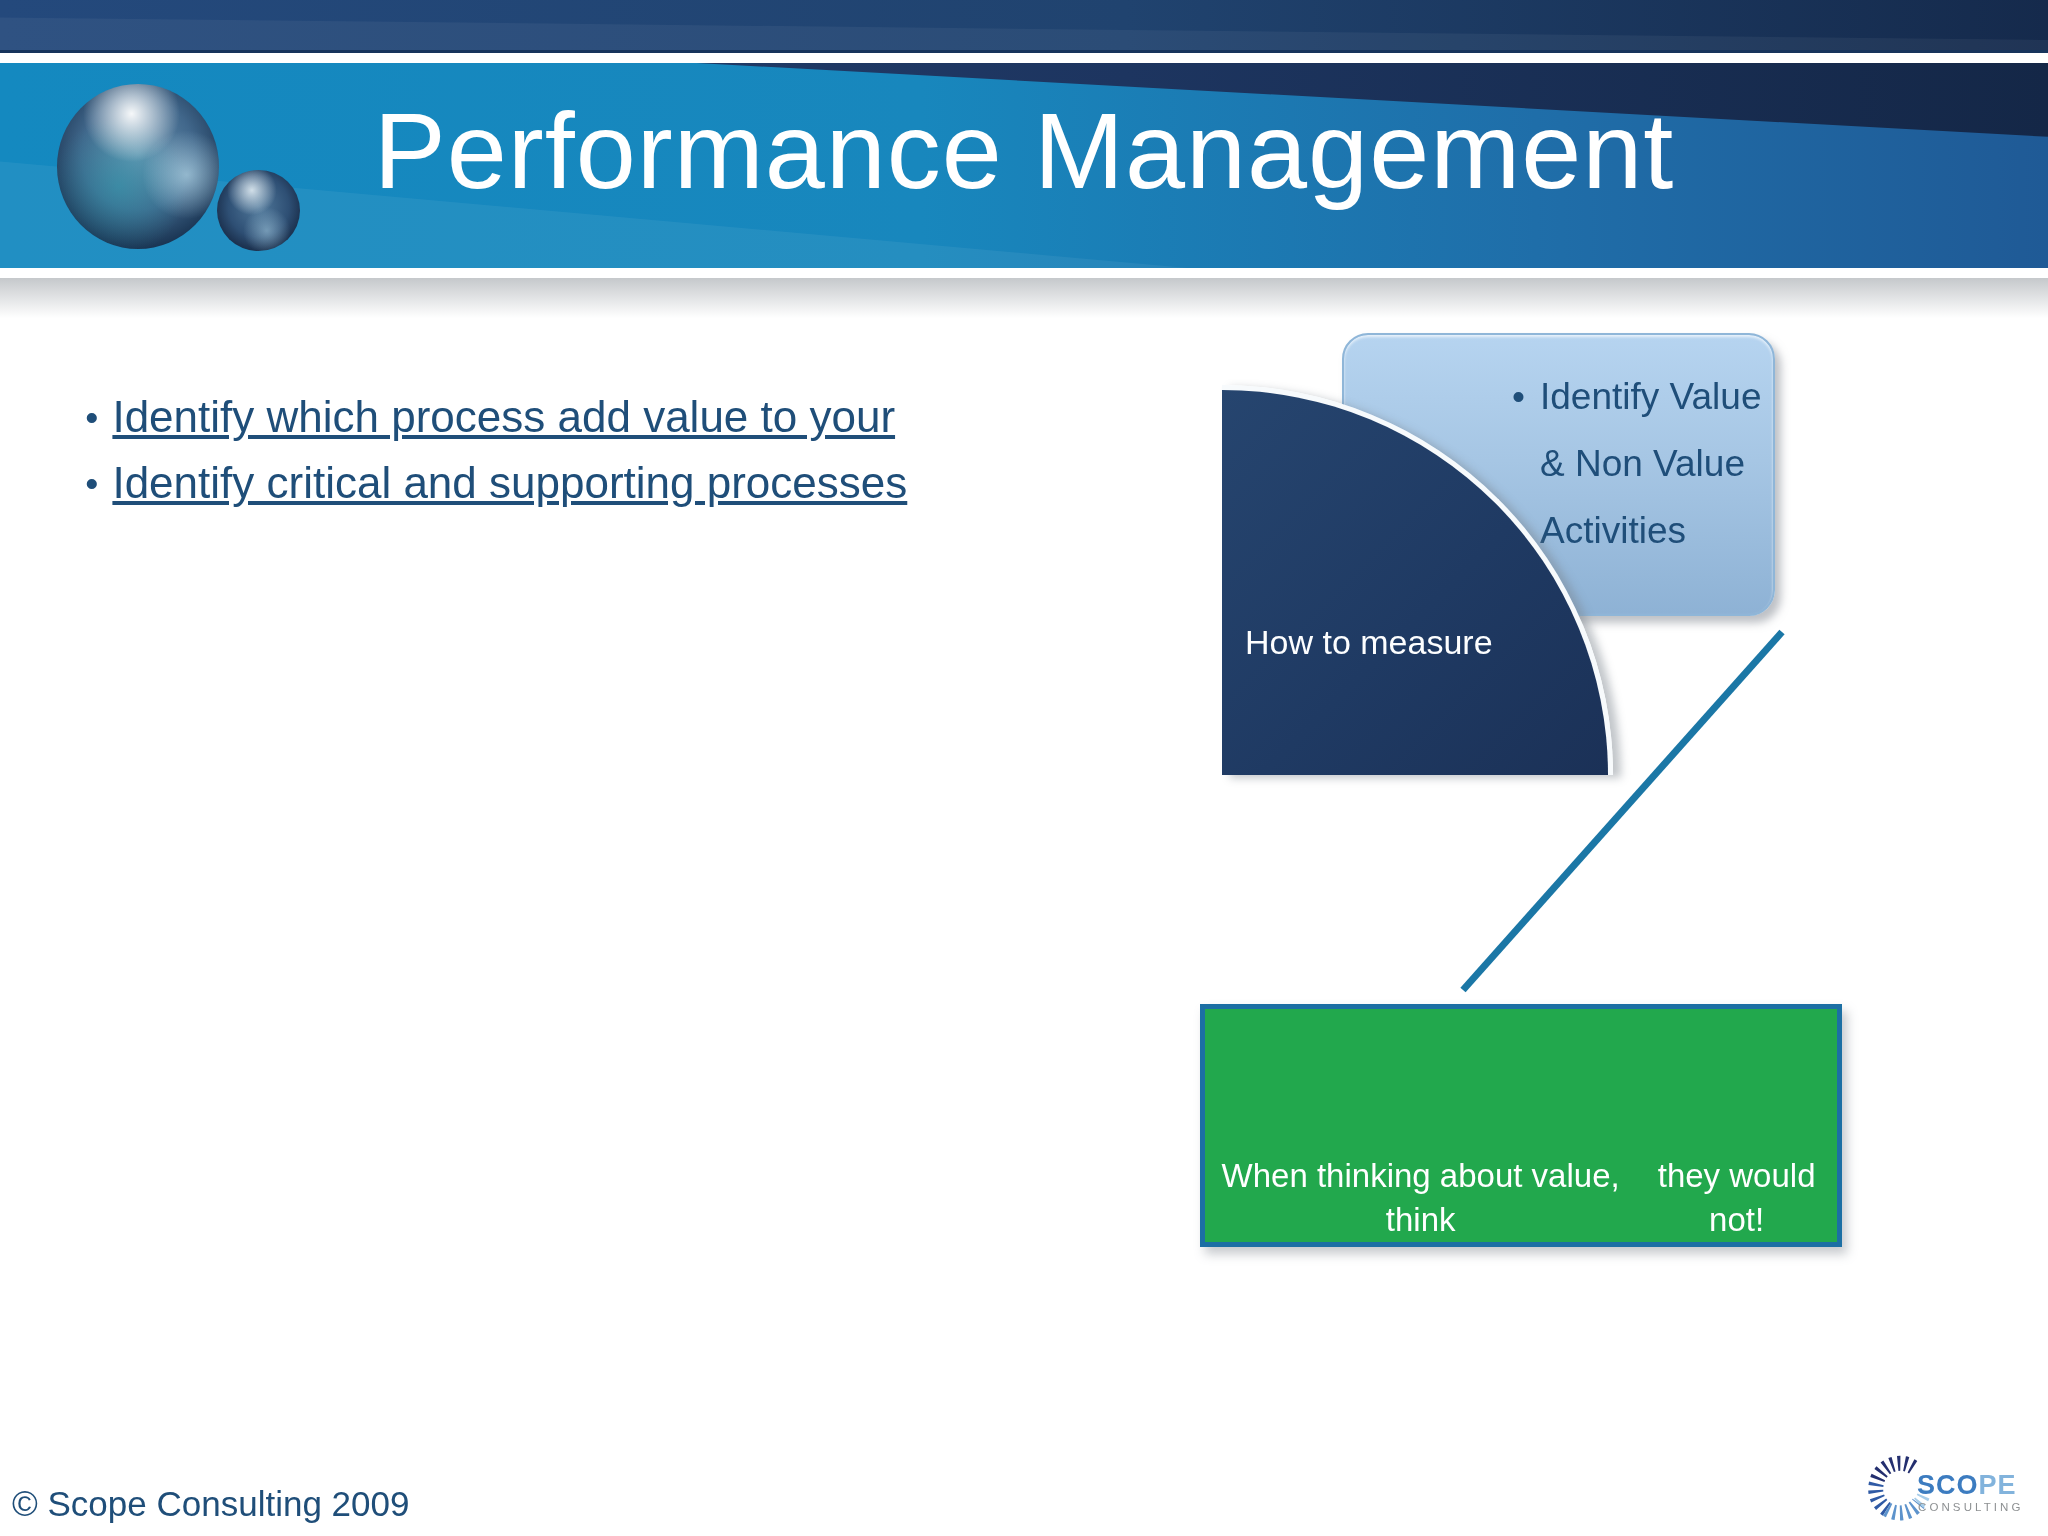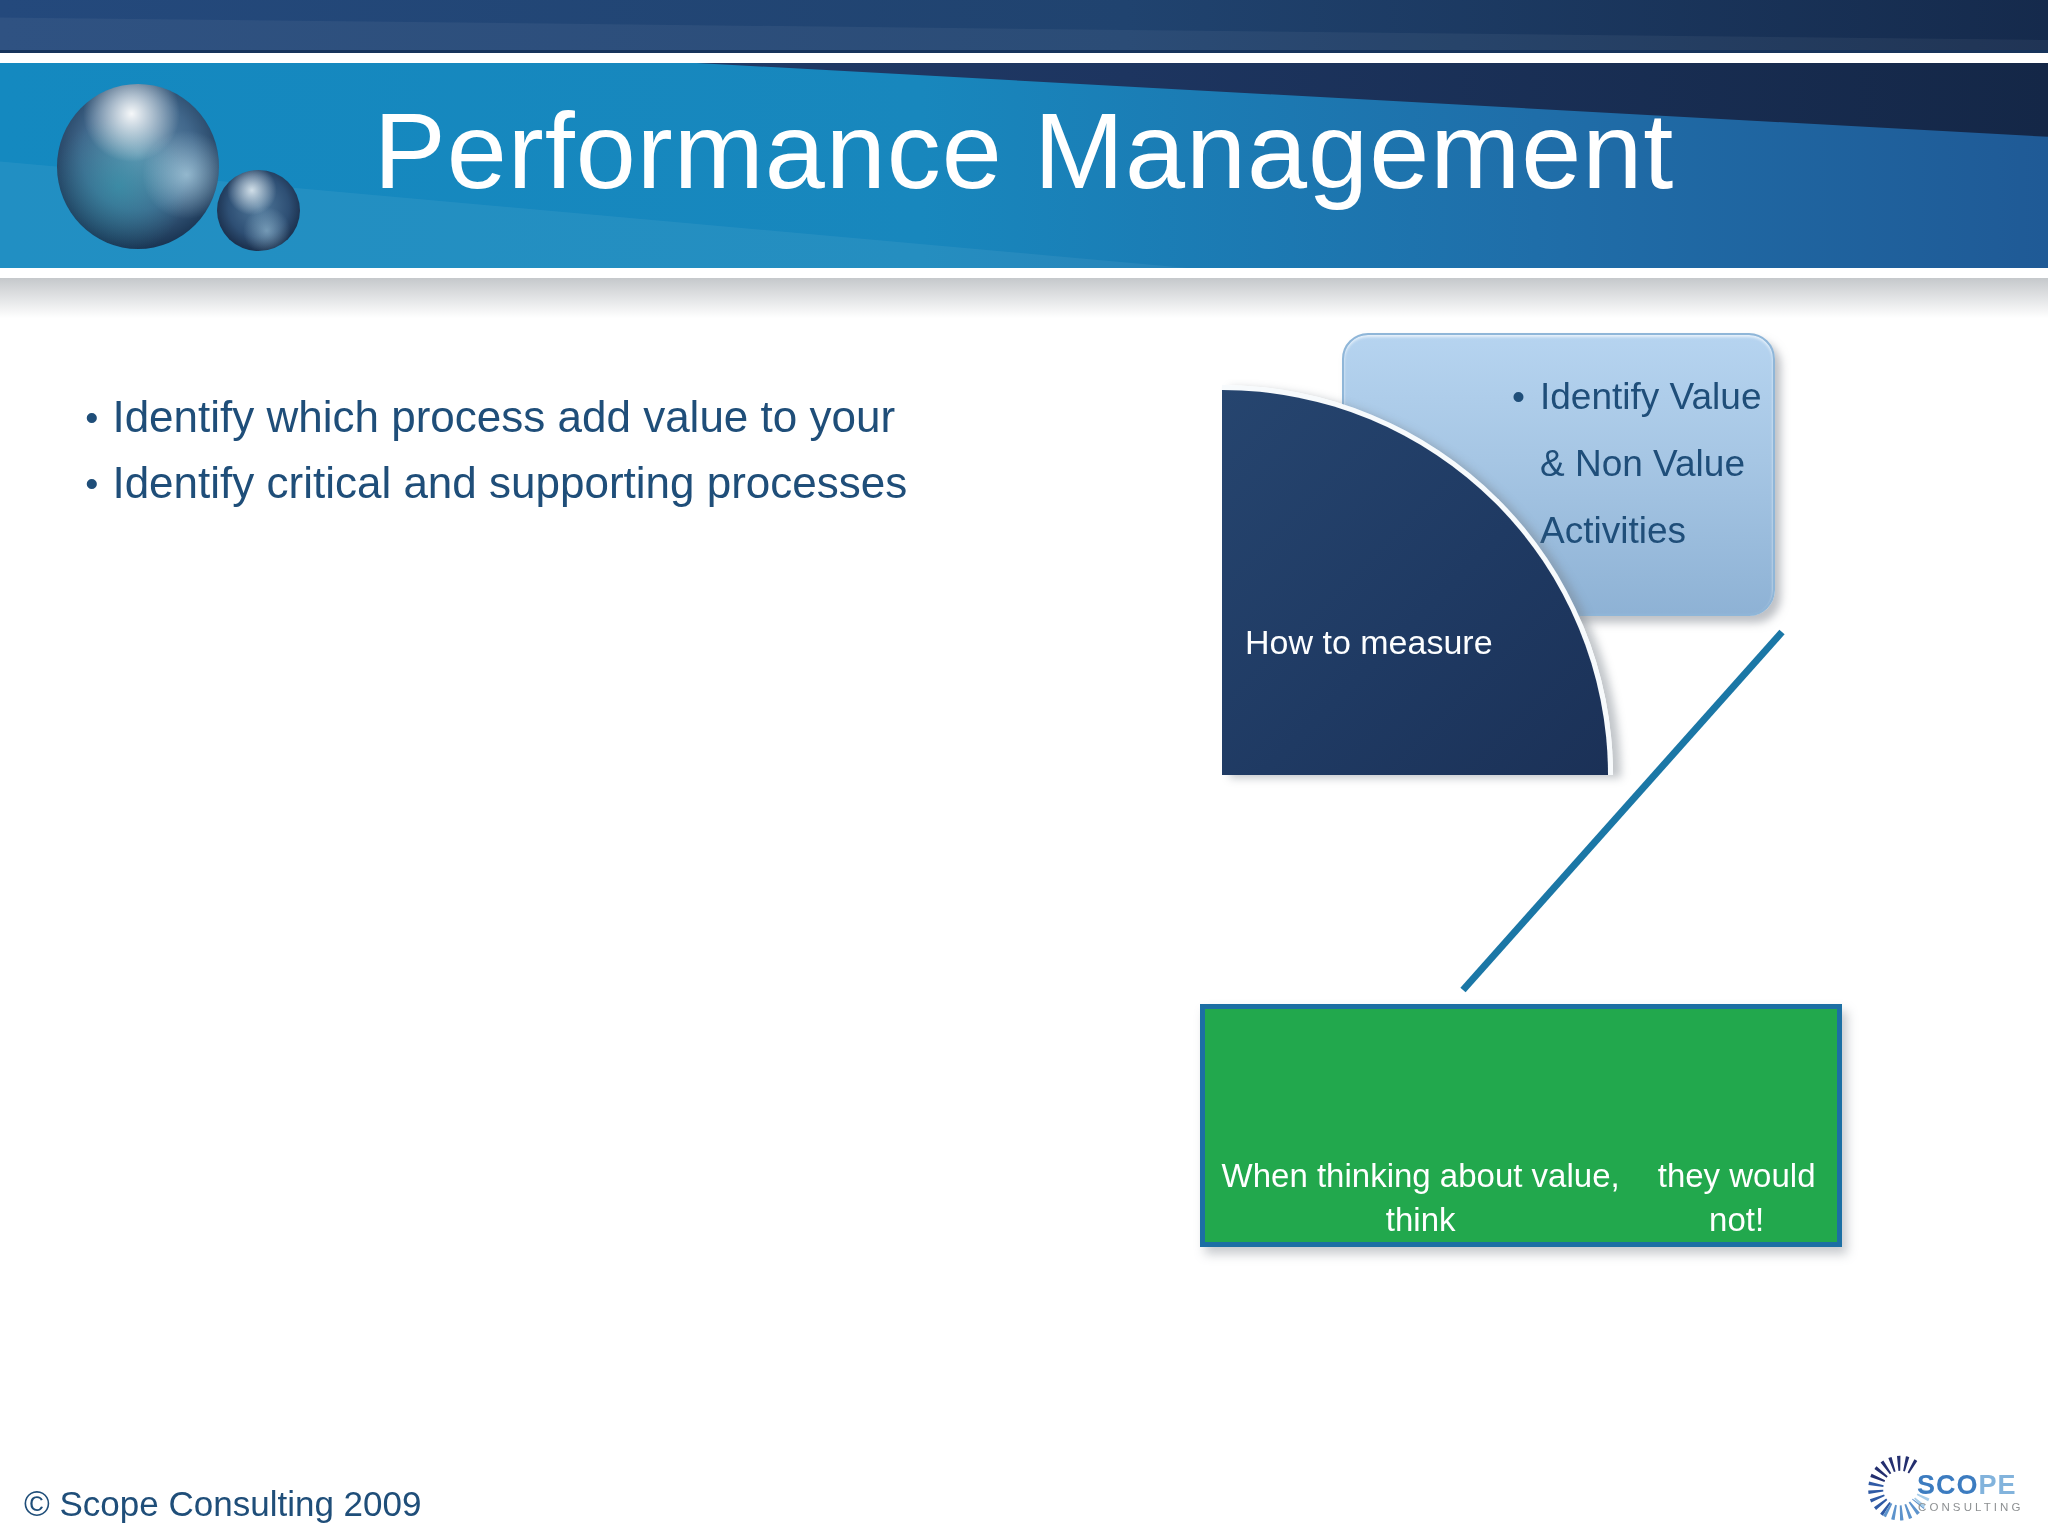--- a/index.html
+++ b/index.html
@@ -51,21 +51,21 @@
   .sphere.small{
     left:217px;top:107px;width:83px;height:81px;
     background:
       radial-gradient(circle at 42% 25%,rgba(235,245,250,.85),rgba(235,245,250,0) 32%),
       radial-gradient(circle at 60% 75%,rgba(180,220,240,.5),rgba(180,220,240,0) 30%),
       radial-gradient(circle at 50% 45%,#51799B 0%,#2E4F74 50%,#101F38 85%);
   }
   
   .bullets{
     position:absolute;left:76px;top:384px;width:940px;color:#1F4E79;
-    font-size:44px;line-height:66px;
+    font-size:44px;line-height:66px;text-decoration:underline;
   }
   .bullets .line{white-space:pre-wrap;}
   .bullets .b{display:inline-block;margin-right:13px;transform:scale(.85);}
   .indent1{padding-left:8px;}
   
   .value-box{
     position:absolute;left:1342px;top:333px;width:433px;height:283px;
     border-radius:26px;box-sizing:border-box;border:2px solid #8FB6D8;
     background:linear-gradient(180deg,#B6D4F0 0%,#A6C6E4 45%,#8EB2D5 100%);
     box-shadow:6px 7px 9px rgba(125,132,142,.5), inset 0 2px 3px rgba(255,255,255,.7);
@@ -94,21 +94,21 @@
     background:#22A84D;border:5px solid #1C6FA4;
     box-shadow:5px 7px 10px rgba(130,138,146,.45);
     display:flex;flex-direction:row;justify-content:center;align-items:flex-end;
     z-index:1;
   }
   .callout .cline{
     color:#ffffff;font-size:33px;line-height:44px;text-align:center;white-space:pre-wrap;
   }
   
   .copyright{
-    position:absolute;left:24px;top:1484px;color:#1F4E79;font-size:35px;
+    position:absolute;left:12px;top:1484px;color:#1F4E79;font-size:35px;
   }
   .logo{position:absolute;left:1855px;top:1444px;width:170px;height:92px;}
   .logo svg{position:absolute;left:0;top:0;}
   .logo-scope{
     position:absolute;left:62px;top:26px;font-size:27px;letter-spacing:1px;
     color:#3C7CC0;font-weight:700;
   }
   .logo-scope .lt{color:#82B3DC;}
   .logo-consulting{
     position:absolute;left:63px;top:57px;font-size:11.5px;letter-spacing:3.1px;color:#8D9092;

